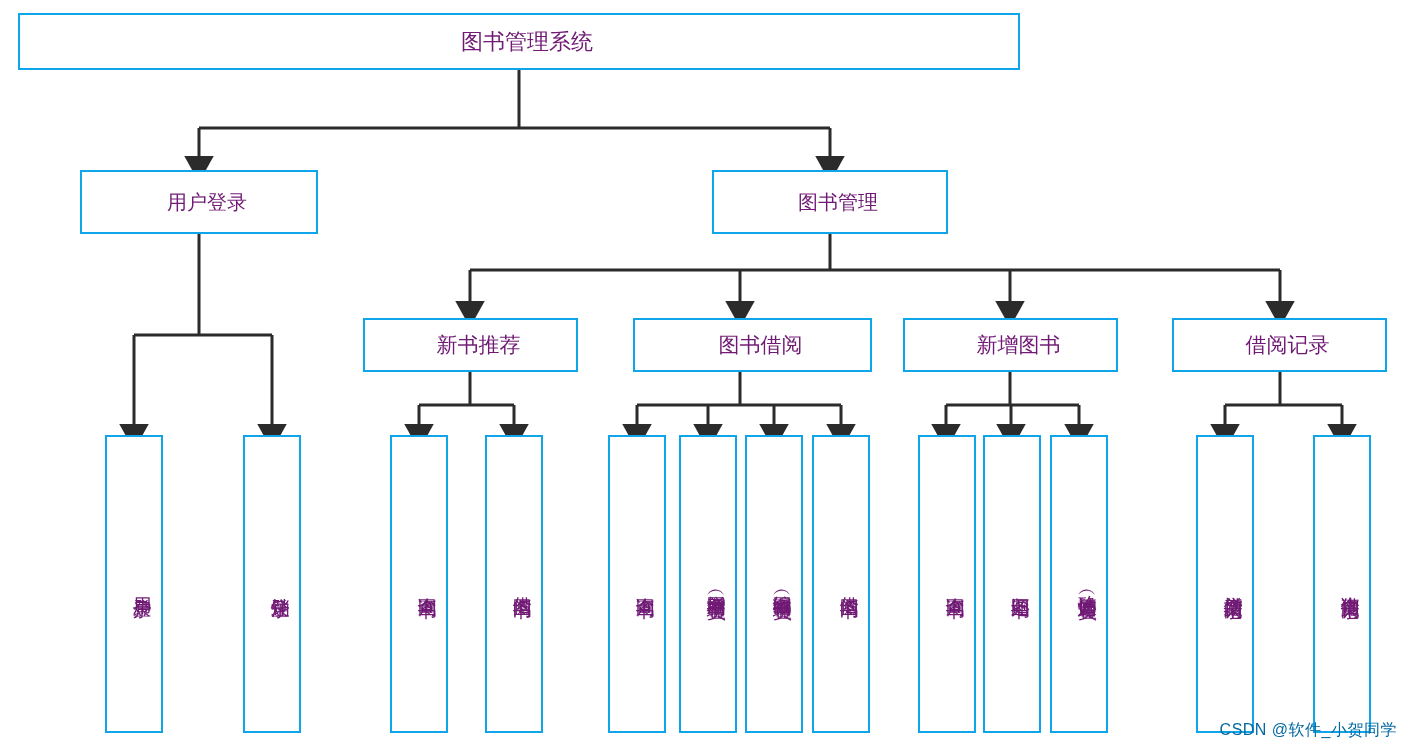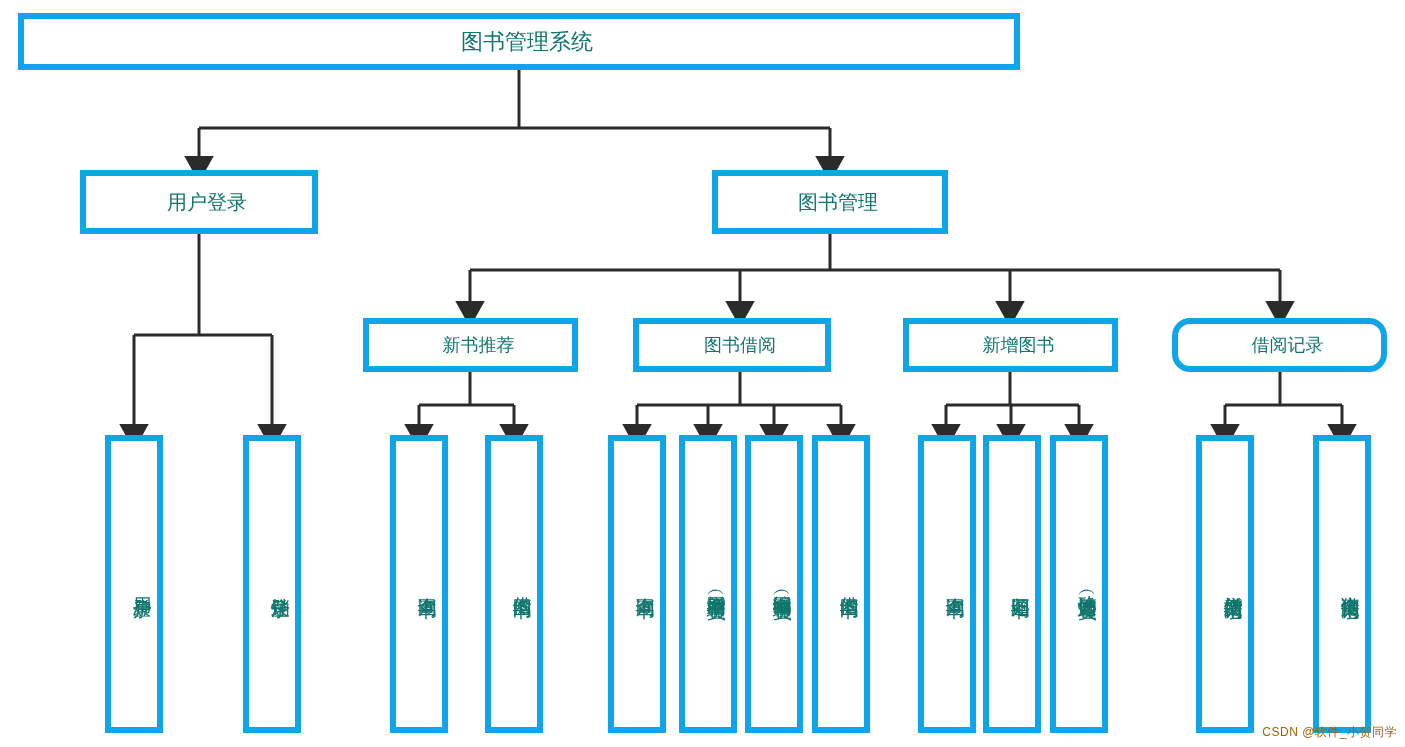--- a/index.html
+++ b/index.html
@@ -1,27 +1,27 @@
 <!DOCTYPE html>
 <html><head>
 <meta charset="utf-8">
 <style>
   html,body{margin:0;padding:0;background:#ffffff;}
   body{font-family:"Liberation Sans","DejaVu Sans",sans-serif;}
   #canvas{position:relative;width:1405px;height:747px;background:#ffffff;overflow:hidden;}
-  .node{position:absolute;box-sizing:border-box;background:#ffffff;border:6px solid #0ea5e9;
-        display:flex;align-items:center;justify-content:center;color:#0f766e;padding-left:16px;}
+  .node{position:absolute;box-sizing:border-box;background:#ffffff;border:2px solid #0ea5e9;
+        display:flex;align-items:center;justify-content:center;color:#701a75;padding-left:16px;}
   .node.root{font-size:22px;}
   .node.lvl1{font-size:20px;}
-  .node.lvl2{font-size:18px;text-align:right;}
+  .node.lvl2{font-size:21px;text-align:right;}
   .node.leaf{font-size:19px;letter-spacing:1px;line-height:1.18;}
   .leaf .vtext{writing-mode:vertical-rl;text-orientation:upright;white-space:nowrap;
                display:block;text-align:center;}
   .lines{position:absolute;left:0;top:0;width:1405px;height:747px;pointer-events:none;}
-  .watermark{position:absolute;right:8px;bottom:6px;font-size:12px;color:#a16207;
+  .watermark{position:absolute;right:8px;bottom:6px;font-size:16px;color:#0369a1;
              letter-spacing:0.5px;white-space:nowrap;}
 </style>
 </head>
 <body>
 
 <div id="canvas">
 
   <svg class="lines" viewBox="0 0 1405 747" width="1405" height="747">
     <defs>
       <marker id="arrow" markerWidth="11" markerHeight="11" refX="1.5" refY="5" orient="auto" markerUnits="strokeWidth">
@@ -79,27 +79,27 @@
   <div class="node lvl1" style="left:80px;top:170px;width:238px;height:64px;">
     <span>用户登录</span>
   </div>
   <div class="node lvl1" style="left:712px;top:170px;width:236px;height:64px;font-family:Liberation Serif, serif;">
     <span>图书管理</span>
   </div>
 
   <div class="node lvl2" style="left:363px;top:318px;width:215px;height:54px;">
     <span>新书推荐</span>
   </div>
-  <div class="node lvl2" style="left:633px;top:318px;width:198px;height:54px;font-family:Liberation Serif, serif;">
+  <div class="node lvl2" style="left:633px;top:318px;width:239px;height:54px;font-family:Liberation Serif, serif;">
     <span>图书借阅</span>
   </div>
   <div class="node lvl2" style="left:903px;top:318px;width:215px;height:54px;">
     <span>新增图书</span>
   </div>
-  <div class="node lvl2" style="left:1172px;top:318px;width:215px;height:54px;border-radius:18px;">
+  <div class="node lvl2" style="left:1172px;top:318px;width:215px;height:54px;">
     <span>借阅记录</span>
   </div>
 
   <div class="node leaf" style="left:105px;top:435px;width:58px;height:298px;">
     <span class="vtext">用户登录</span>
   </div>
   <div class="node leaf" style="left:243px;top:435px;width:58px;height:298px;">
     <span class="vtext">注销登录</span>
   </div>
 

